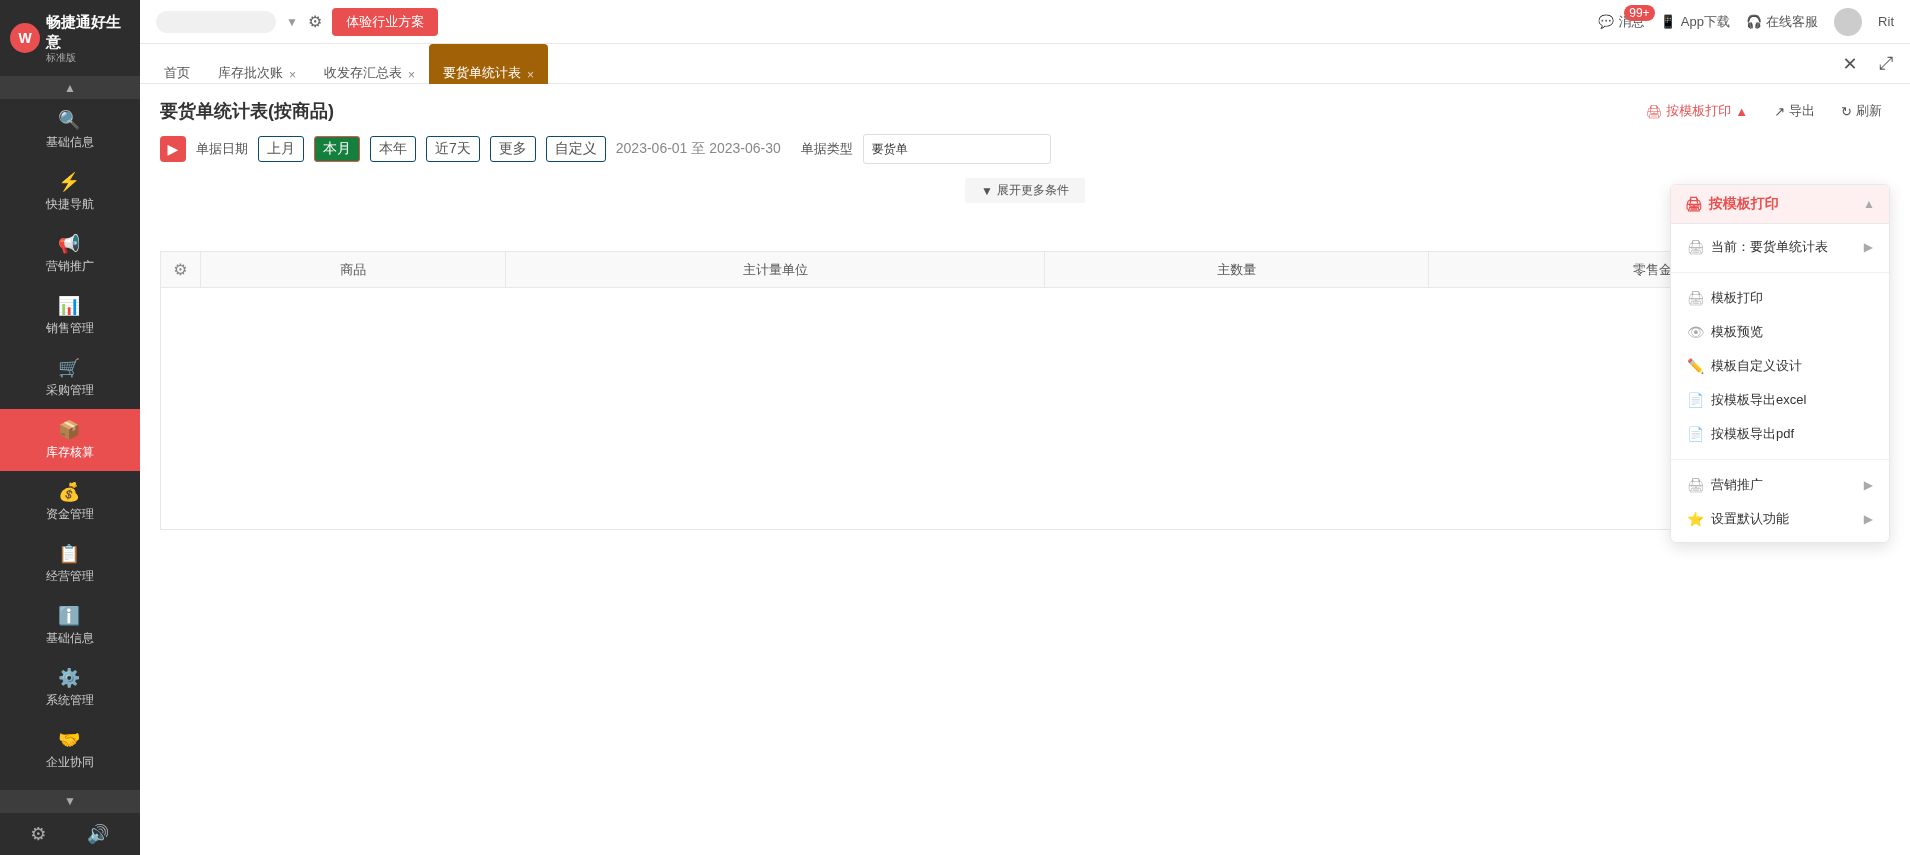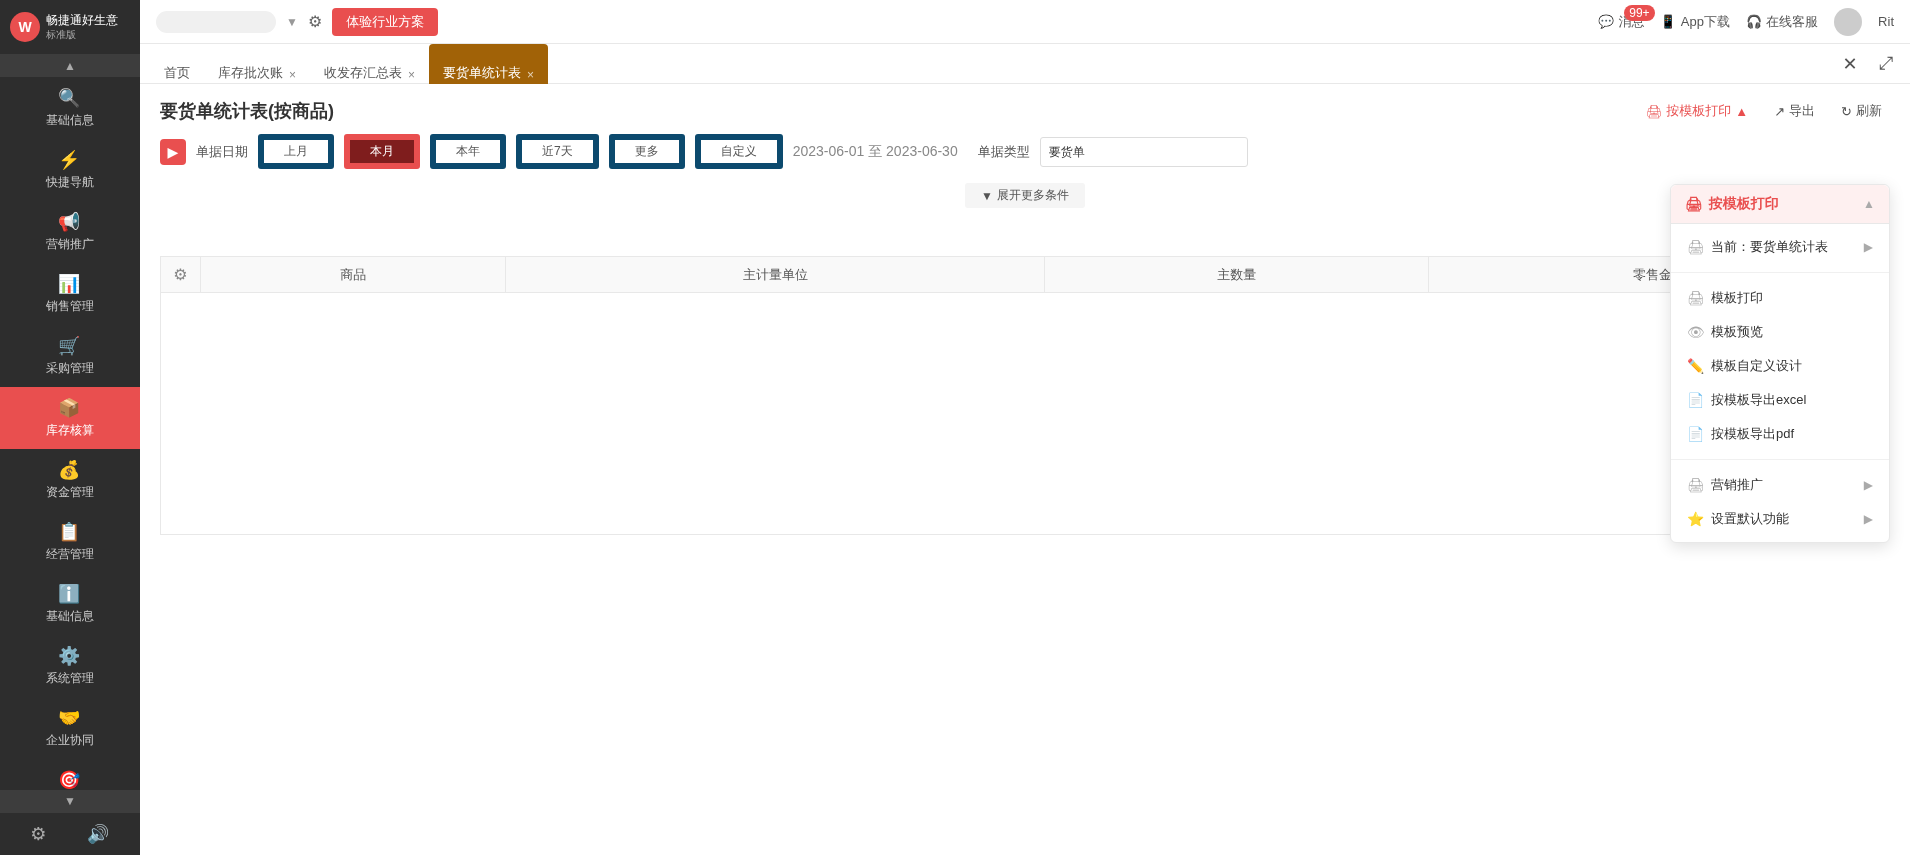--- a/index.html
+++ b/index.html
@@ -32,21 +32,21 @@
       font-size: 14px;
       font-weight: bold;
       flex-shrink: 0;
     }
     .sidebar-logo-text {
       margin-left: 6px;
       color: white;
       font-size: 12px;
       line-height: 1.3;
     }
-    .sidebar-logo-text .brand { font-size: 12px; font-weight: normal; }
+    .sidebar-logo-text .brand { font-size: 15px; font-weight: bold; }
     .sidebar-logo-text .sub { font-size: 10px; color: #aaa; }
 
     .sidebar-scroll {
       flex: 1;
       overflow-y: auto;
       overflow-x: hidden;
     }
     .sidebar-scroll::-webkit-scrollbar { width: 4px; }
     .sidebar-scroll::-webkit-scrollbar-thumb { background: #555; border-radius: 2px; }
 
@@ -300,44 +300,44 @@
       justify-content: center;
       cursor: pointer;
       font-size: 14px;
     }
     .filter-date-label {
       color: #555;
       font-size: 13px;
       white-space: nowrap;
     }
     .date-btn {
-      padding: 3px 20px;
-      border: 6px solid #0c4a6e;
+      padding: 3px 8px;
+      border: 1px solid #0c4a6e;
       border-radius: 3px;
       background: white;
-      font-size: 12px;
+      font-size: 14px;
       color: #555;
       cursor: pointer;
     }
     .date-btn.active {
-      background: #7f1d1d;
+      background: #15803d;
       color: white;
       border-color: #e94f4f;
     }
     .date-range-text {
       font-size: 14px;
       color: #888;
     }
     .filter-type-label {
       color: #555;
       font-size: 13px;
       margin-left: 10px;
     }
     .filter-select {
-      width: 208px;
+      width: 188px;
       height: 30px;
       border: 1px solid #ddd;
       border-radius: 3px;
       padding: 6px 8px;
       font-size: 12px;
       color: #333;
       background: white;
       appearance: none;
       cursor: pointer;
     }

